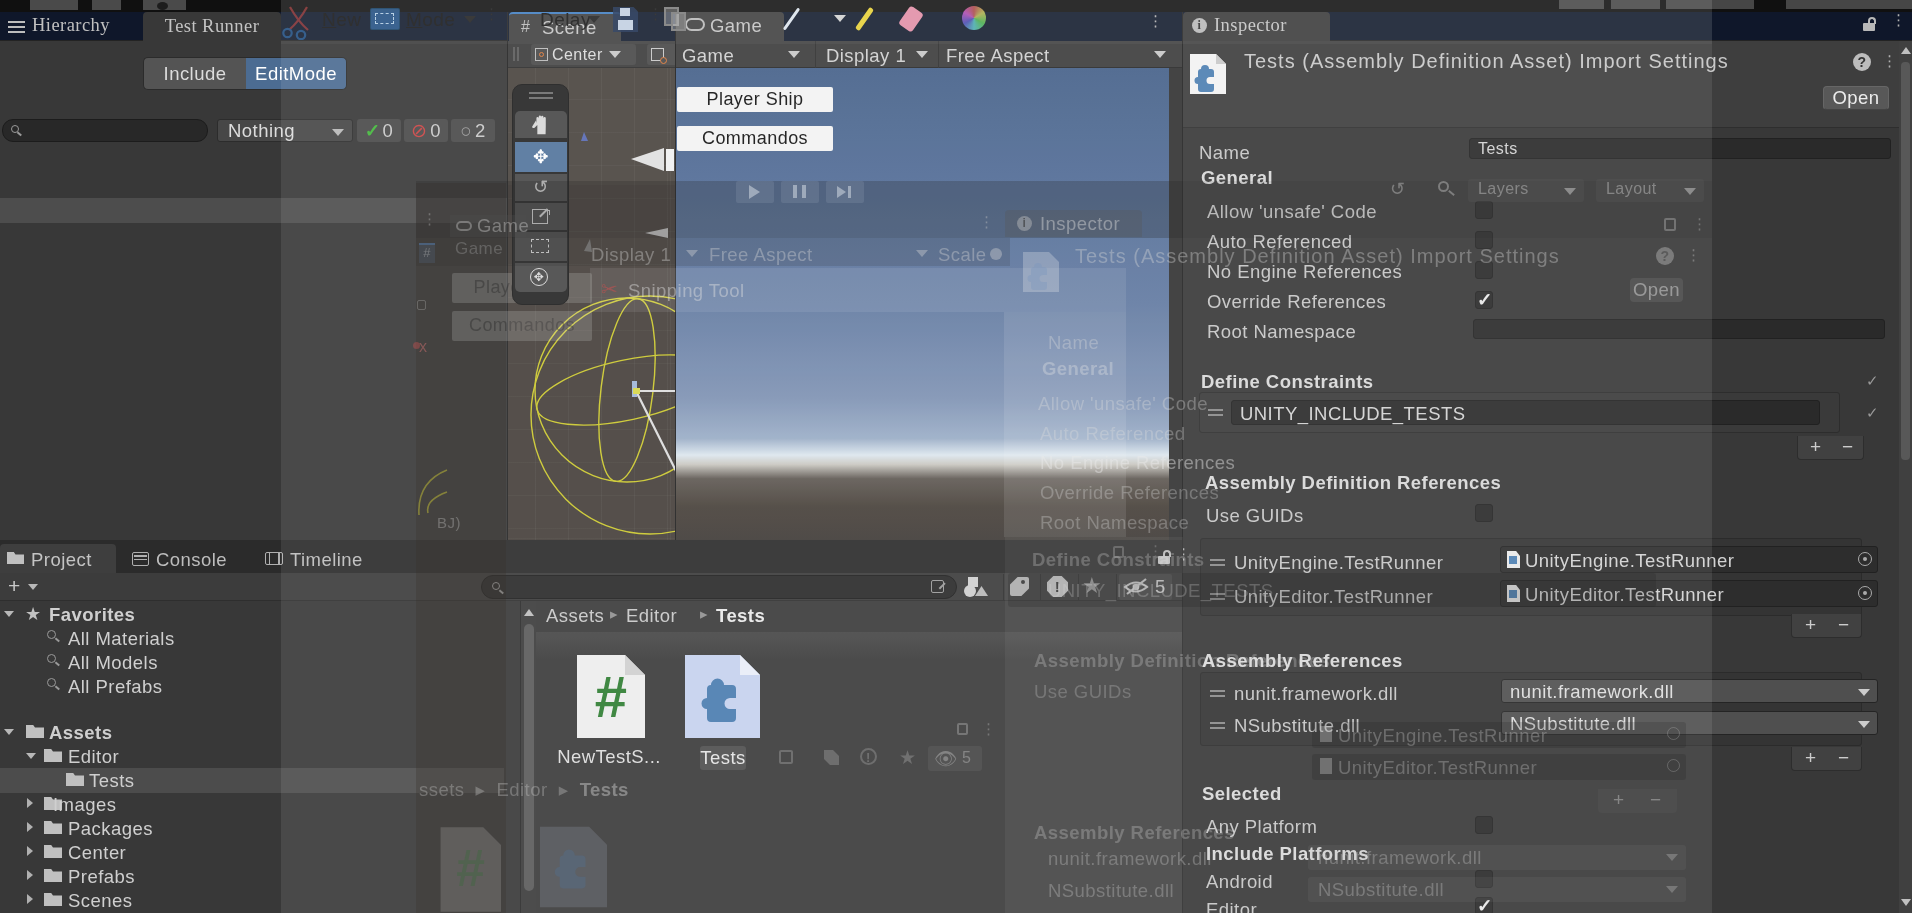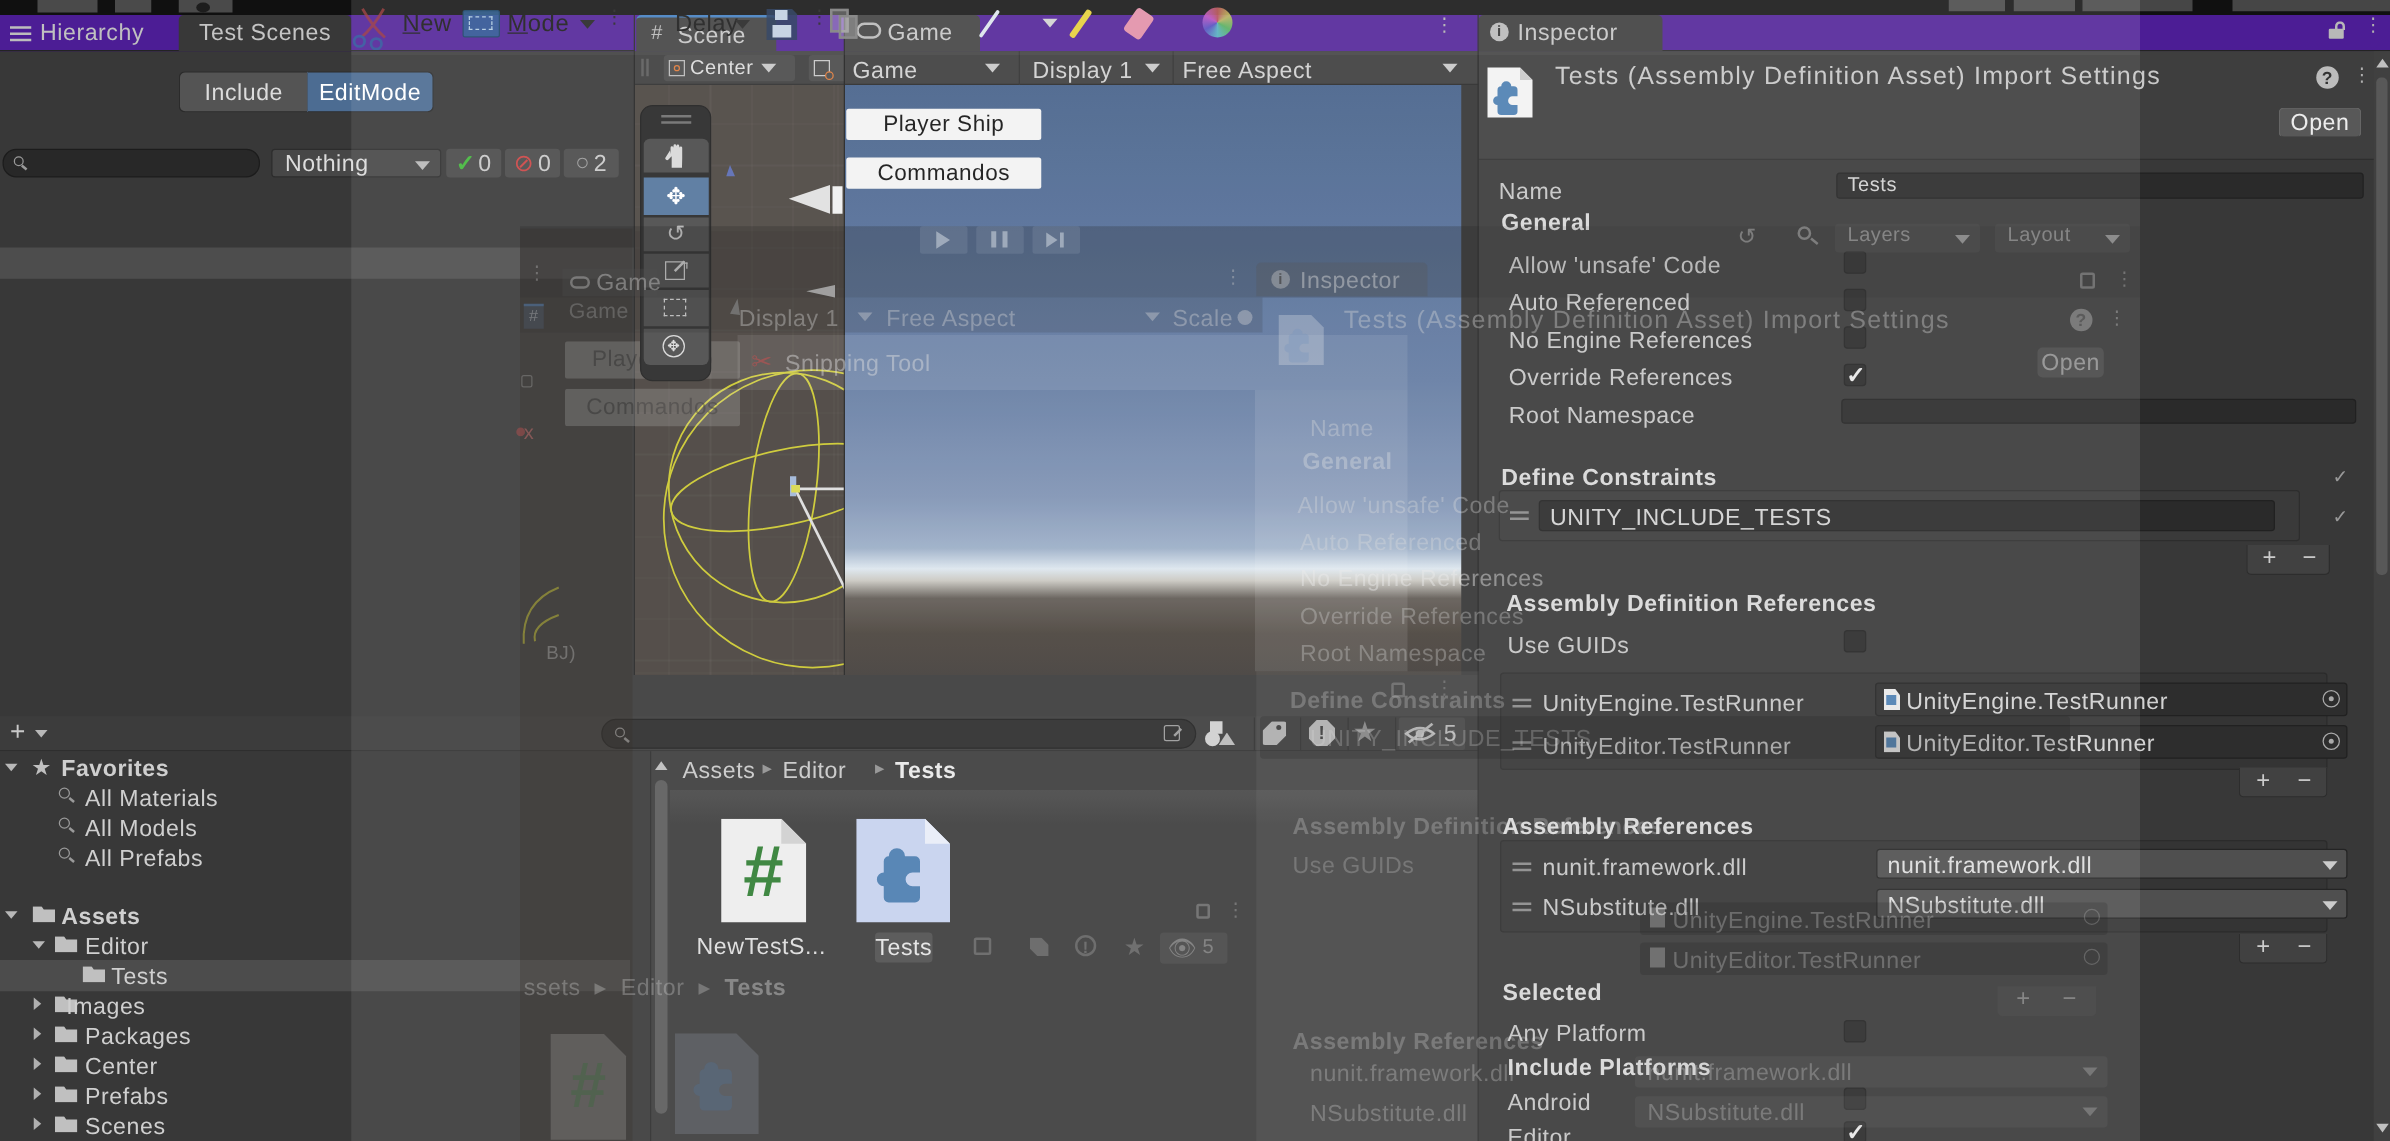--- a/index.html
+++ b/index.html
@@ -2,21 +2,21 @@
 <html><head>
 <meta charset="utf-8">
 <style>
   html,body{margin:0;padding:0;background:#383838;}
   *{box-sizing:border-box;}
   #stage{position:relative;width:1912px;height:913px;overflow:hidden;
     font-family:"Liberation Sans",sans-serif;background:#383838;color:#c8c8c8;letter-spacing:0.45px;}
   .abs{position:absolute;}
   .base{position:absolute;left:0;top:0;width:1912px;height:913px;overflow:hidden;}
   
-  .tabbar{background:#4c1d95;}
+  .tabbar{background:#0f172a;font-family:Liberation Serif, serif;}
   .tab{position:absolute;background:#383838;border-radius:4px 4px 0 0;color:#c4c4c4;}
   .btn{position:absolute;background:#515151;border-radius:3px;color:#dcdcdc;
        display:flex;align-items:center;justify-content:center;}
   .cb{position:absolute;width:18px;height:18px;background:#2a2a2a;border:1px solid #222;border-radius:3px;}
   .cb.on::after{content:"\2713";position:absolute;left:1px;top:-3px;color:#e8e8e8;font-size:18.5px;font-weight:bold;}
   .tfield{position:absolute;background:#2a2a2a;border:1px solid #212121;border-radius:3px;color:#d2d2d2;}
   .ddfield{position:absolute;background:#4f4f4f;border:1px solid #242424;border-radius:3px;color:#dedede;}
   .lbl{position:absolute;color:#c6c6c6;font-size:16px;white-space:nowrap;}
   .bold{font-weight:bold;color:#d8d8d8;}
   .caret{position:absolute;width:0;height:0;border-left:6px solid transparent;border-right:6px solid transparent;border-top:7px solid #b8b8b8;}
@@ -41,21 +41,21 @@
     </div>
 
     <div class="abs" style="left:0;top:12px;width:508px;height:528px;background:#383838;">
       <div class="abs tabbar" style="left:0;top:0;width:508px;height:29px;border-bottom:1px solid #232323;">
         <div class="abs" style="left:8px;top:7px;width:17px;height:14px;">
           <div style="height:2px;background:#bdbdbd;margin:2px 0 3px 0;"></div>
           <div style="height:2px;background:#bdbdbd;margin:3px 0;"></div>
           <div style="height:2px;background:#bdbdbd;margin:3px 0;"></div>
         </div>
         <div class="abs" style="left:32px;top:3px;font-size:18.5px;color:#c0c0c0;">Hierarchy</div>
-        <div class="tab" style="left:143px;top:0px;width:138px;height:29px;font-size:18.5px;text-align:center;line-height:28px;">Test Scenes</div>
+        <div class="tab" style="left:143px;top:0px;width:138px;height:29px;font-size:18.5px;text-align:center;line-height:28px;">Test Runner</div>
       </div>
 
       <div class="btn" style="left:143px;top:45px;width:103px;height:33px;border-radius:5px 0 0 5px;font-size:18.5px;background:#545454;border:1px solid #2b2b2b;border-right:none;">Include</div>
       <div class="btn" style="left:246px;top:45px;width:101px;height:33px;border-radius:0 5px 5px 0;font-size:18.5px;background:#4c6c92;color:#fff;border:1px solid #2b2b2b;border-left:none;">EditMode</div>
 
 
       <div class="abs" style="left:2px;top:107px;width:206px;height:23px;background:#282828;border:1px solid #1c1c1c;border-radius:11px;">
         <div class="abs" style="left:8px;top:5px;width:8px;height:8px;border:1.5px solid #9a9a9a;border-radius:50%;"></div>
         <div class="abs" style="left:14px;top:13px;width:5px;height:1.5px;background:#9a9a9a;transform:rotate(40deg);"></div>
       </div>
@@ -284,20 +284,41 @@
       </div>
 
       <div class="abs" style="left:716px;top:29px;width:13px;height:872px;background:#404040;">
         <div class="abs" style="left:2px;top:6px;width:0;height:0;border-left:5px solid transparent;border-right:5px solid transparent;border-bottom:7px solid #c0c0c0;"></div>
         <div class="abs" style="left:2px;top:21px;width:9px;height:398px;background:#585858;border-radius:4px;"></div>
         <div class="abs" style="left:2px;top:858px;width:0;height:0;border-left:5px solid transparent;border-right:5px solid transparent;border-top:7px solid #c0c0c0;"></div>
       </div>
     </div>
 
     <div class="abs" style="left:0;top:540px;width:1183px;height:373px;background:#383838;">
+      <div class="abs" style="left:0;top:0;width:1183px;height:33px;background:#2b2b2b;">
+        <div class="tab" style="left:0;top:4px;width:116px;height:29px;background:#3e3e3e;">
+          <span style="position:absolute;left:7px;top:8px;width:17px;height:12px;background:#c0c0c0;clip-path:polygon(0 0,40% 0,50% 20%,100% 20%,100% 100%,0 100%);"></span>
+          <span style="position:absolute;left:31px;top:5px;font-size:18.5px;">Project</span>
+        </div>
+        <div class="abs" style="left:132px;top:12px;width:17px;height:14px;border:1.5px solid #b0b0b0;border-radius:2px;">
+          <div style="height:1.5px;background:#b0b0b0;margin:2px 1px;"></div>
+            <div style="height:1.5px;background:#b0b0b0;margin:2px 1px;"></div>
+        </div>
+        <div class="abs" style="left:156px;top:9px;font-size:18.5px;color:#bdbdbd;">Console</div>
+        <div class="abs" style="left:265px;top:12px;width:18px;height:13px;border:1.5px solid #b0b0b0;border-radius:2px;">
+          <div style="position:absolute;left:2.5px;top:0px;width:1.5px;height:12px;background:#b0b0b0;"></div>
+          <div style="position:absolute;right:2.5px;top:0px;width:1.5px;height:12px;background:#b0b0b0;"></div>
+        </div>
+        <div class="abs" style="left:290px;top:9px;font-size:18.5px;color:#bdbdbd;">Timeline</div>
+        <div class="abs" style="left:1158px;top:10px;width:16px;height:15px;">
+          <div style="position:absolute;left:5px;top:0;width:8px;height:7px;border:2px solid #b8b8b8;border-bottom:none;border-radius:4px 4px 0 0;"></div>
+          <div style="position:absolute;left:0;top:6px;width:12px;height:8px;background:#b8b8b8;border-radius:1px;"></div>
+        </div>
+        <div class="menu3" style="left:1176px;top:11px;">⋮</div>
+      </div>
 
       <div class="abs" style="left:0;top:33px;width:1183px;height:28px;background:#3c3c3c;border-bottom:1px solid #2e2e2e;">
         <div class="abs" style="left:8px;top:1px;font-size:21px;color:#c8c8c8;">+</div>
         <div class="caret" style="left:28px;top:11px;width:0;border-left-width:5px;border-right-width:5px;border-top-width:6px;"></div>
         <div class="abs" style="left:481px;top:2px;width:476px;height:24px;background:#2a2a2a;border:1px solid #1e1e1e;border-radius:12px;">
           <div class="abs" style="left:10px;top:6px;width:8px;height:8px;border:1.5px solid #9a9a9a;border-radius:50%;"></div>
           <div class="abs" style="left:17px;top:15px;width:5px;height:1.5px;background:#9a9a9a;transform:rotate(40deg);"></div>
           <div class="abs" style="right:12px;top:4px;width:13px;height:13px;border:1.5px solid #9a9a9a;border-radius:2px;"></div>
           <div class="abs" style="right:10px;top:9px;width:8px;height:1.5px;background:#9a9a9a;transform:rotate(-45deg);"></div>
         </div>

